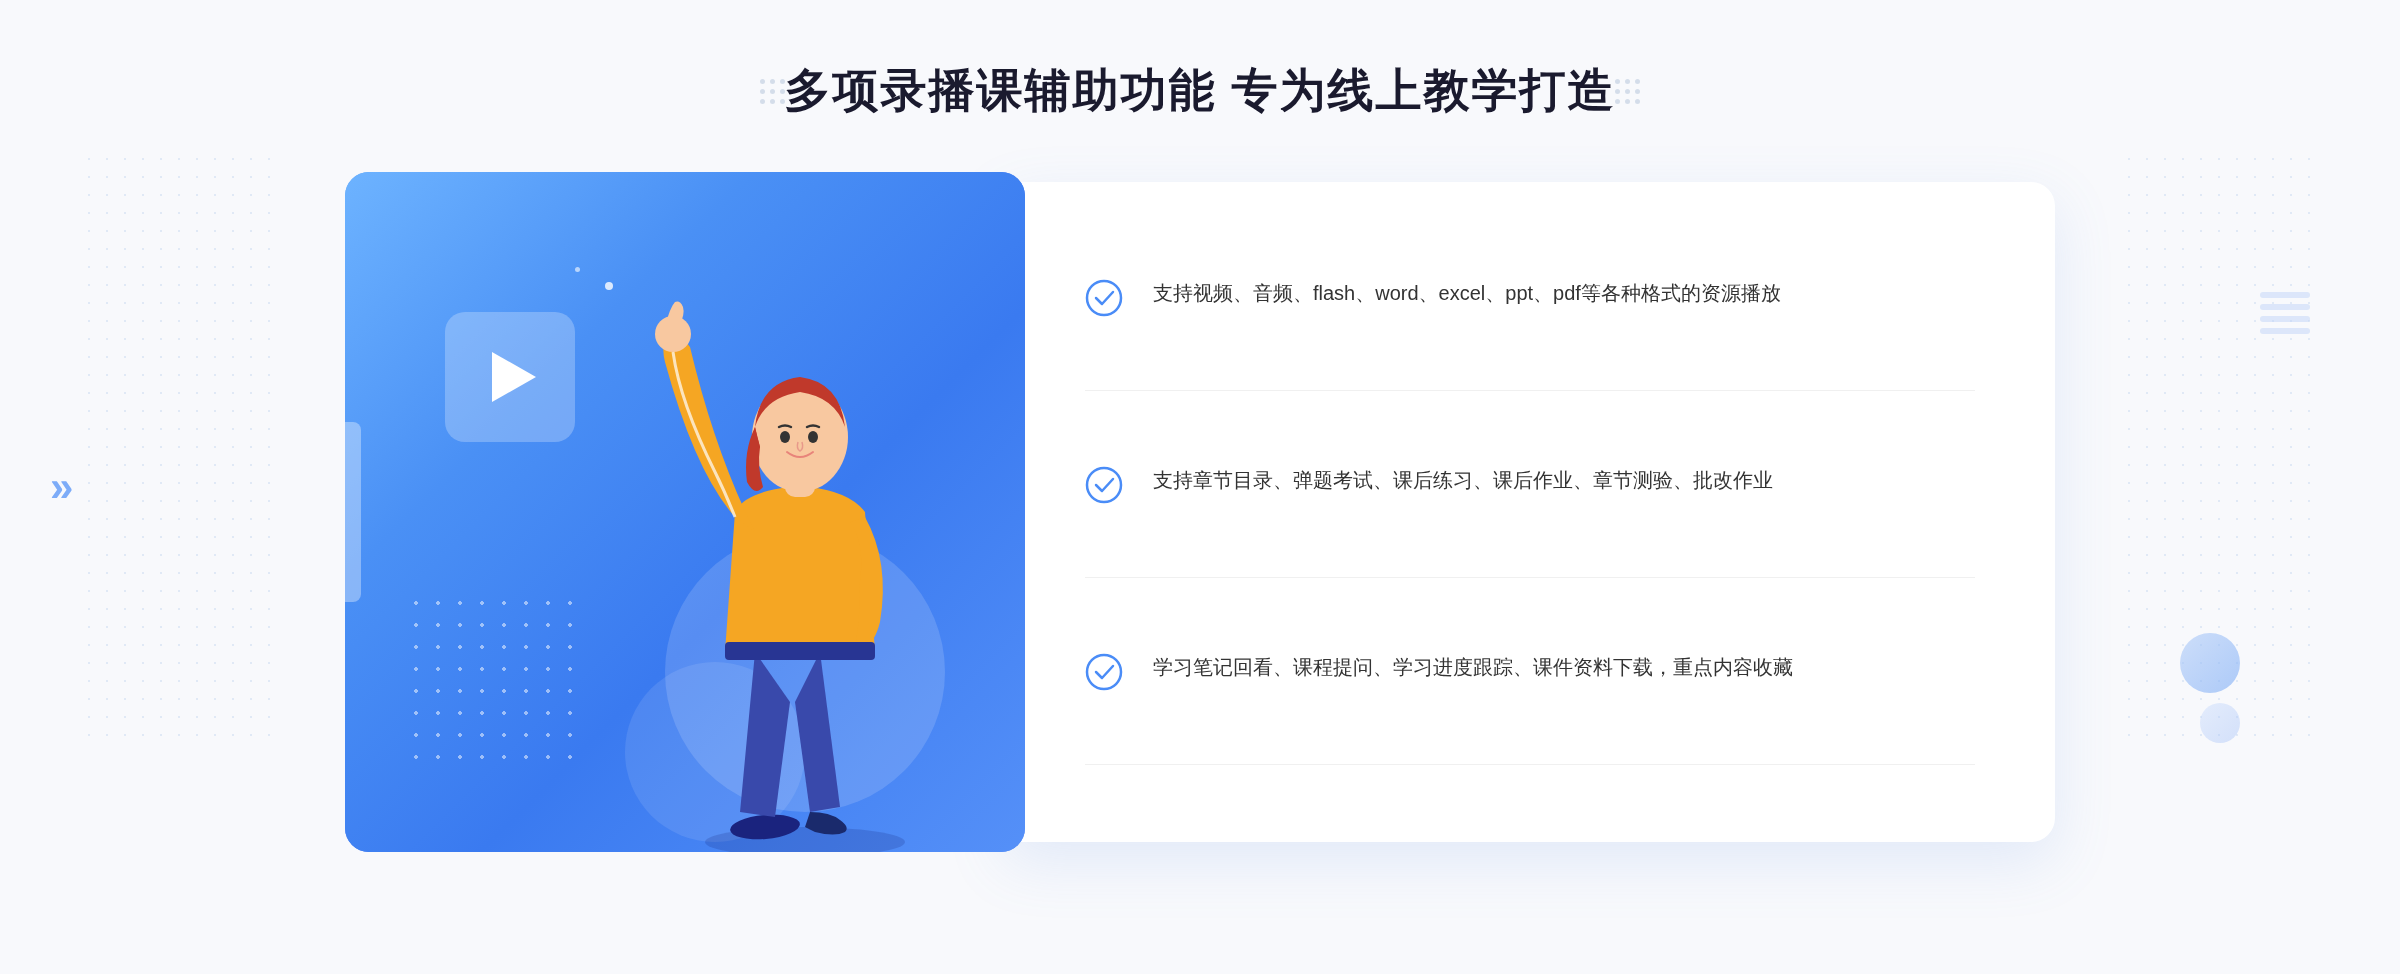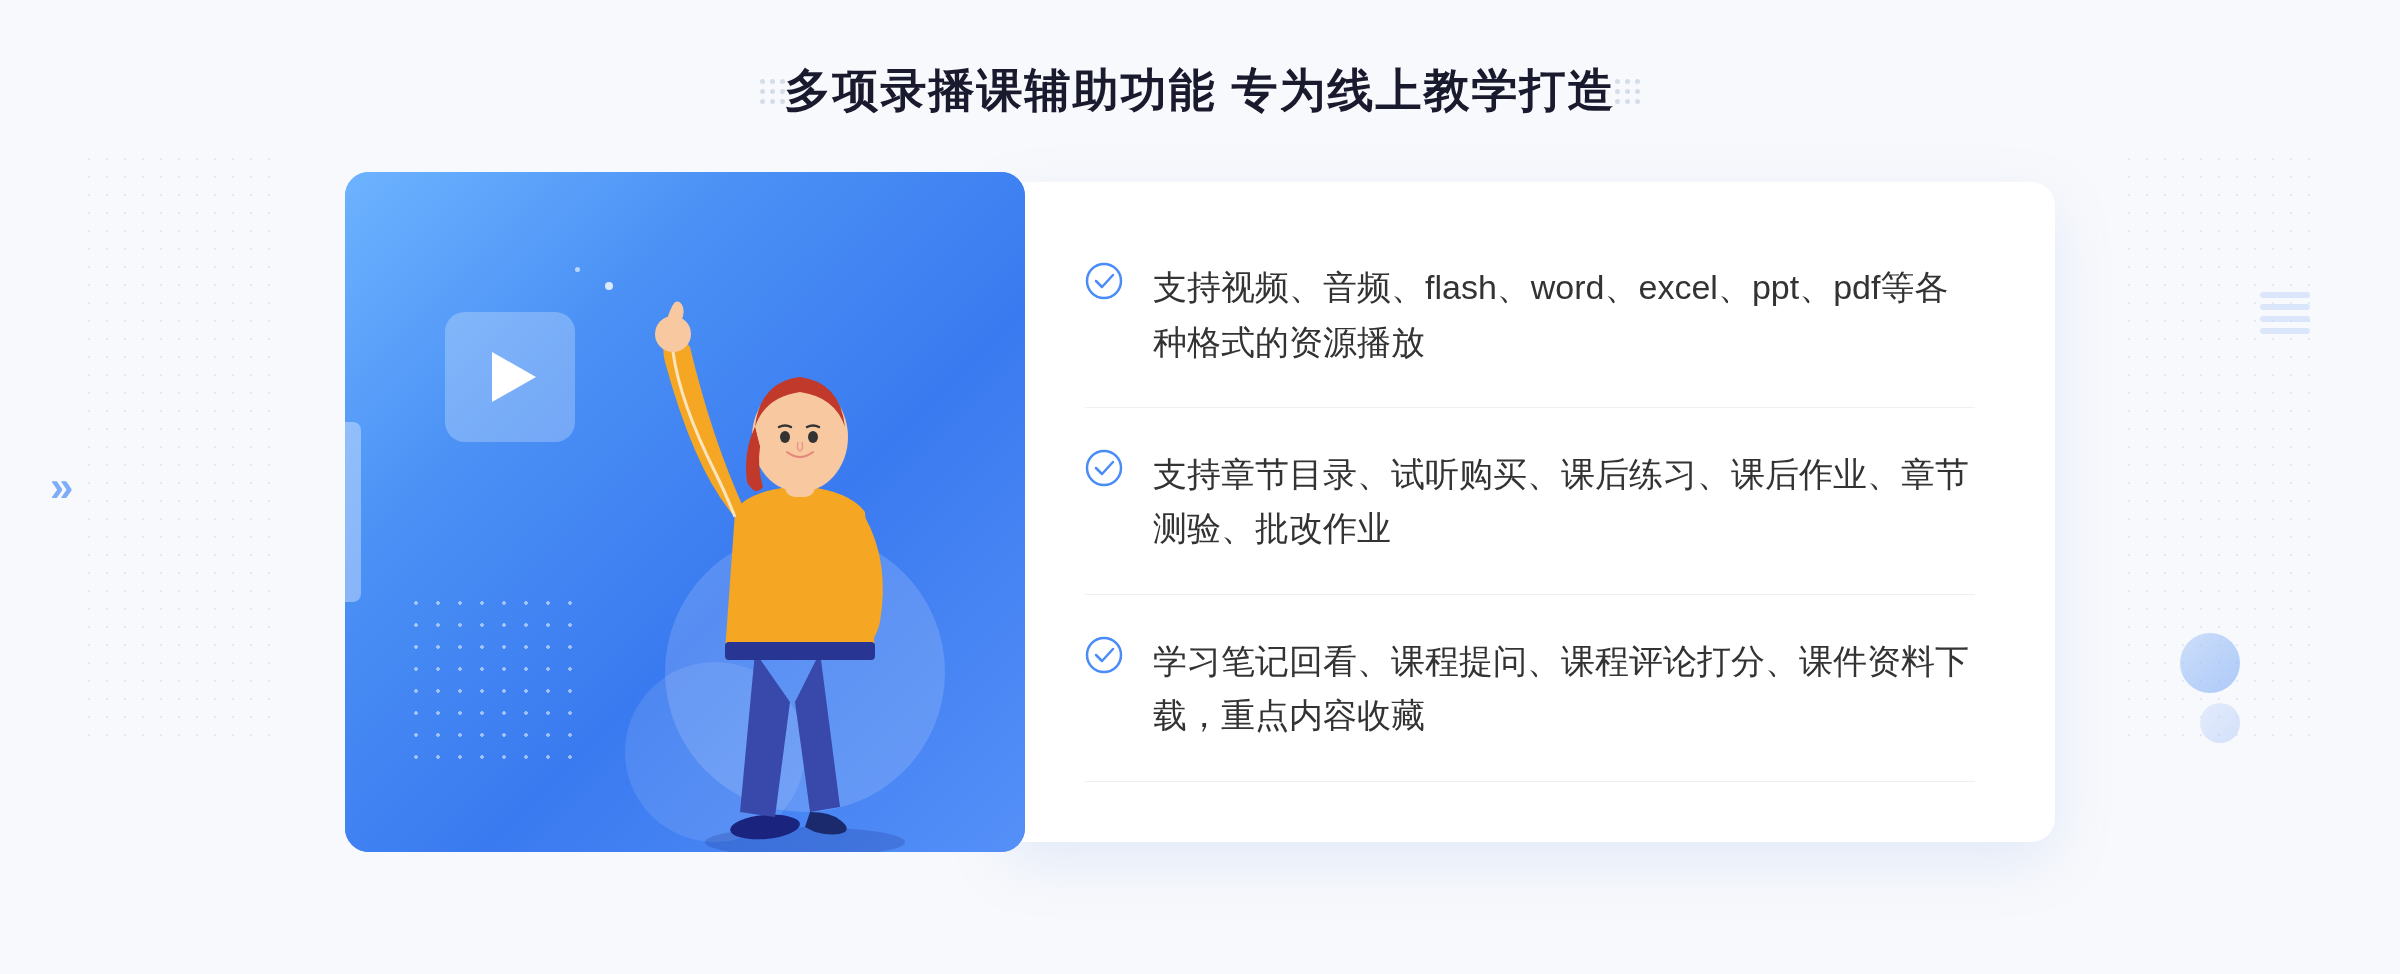--- a/index.html
+++ b/index.html
@@ -270,21 +270,21 @@
       flex-shrink: 0;
       margin-top: 2px;
     }
 
     .feature-icon svg {
       width: 38px;
       height: 38px;
     }
 
     .feature-text {
-      font-size: 34px;
+      font-size: 20px;
       color: #333;
       line-height: 1.6;
       font-weight: 400;
     }
 
     .feature-divider {
       height: 1px;
       background: #f0f0f0;
       margin: 0 0;
     }
@@ -481,33 +481,33 @@
 
       <div class="feature-divider"></div>
 
       <div class="feature-item">
         <div class="feature-icon">
           <svg viewBox="0 0 38 38" xmlns="http://www.w3.org/2000/svg">
             <circle cx="19" cy="19" r="17" fill="none" stroke="#4a8cf7" stroke-width="2.5"></circle>
             <polyline points="11,19 17,25 28,13" fill="none" stroke="#4a8cf7" stroke-width="2.5" stroke-linecap="round" stroke-linejoin="round"></polyline>
           </svg>
         </div>
-        <div class="feature-text">支持章节目录、试听购买、课后练习、课后作业、章节测验、批改作业</div>
+        <div class="feature-text">支持章节目录、弹题考试、课后练习、课后作业、章节测验、批改作业</div>
       </div>
 
       <div class="feature-divider"></div>
 
       <div class="feature-item">
         <div class="feature-icon">
           <svg viewBox="0 0 38 38" xmlns="http://www.w3.org/2000/svg">
             <circle cx="19" cy="19" r="17" fill="none" stroke="#4a8cf7" stroke-width="2.5"></circle>
             <polyline points="11,19 17,25 28,13" fill="none" stroke="#4a8cf7" stroke-width="2.5" stroke-linecap="round" stroke-linejoin="round"></polyline>
           </svg>
         </div>
-        <div class="feature-text">学习笔记回看、课程提问、课程评论打分、课件资料下载，重点内容收藏</div>
+        <div class="feature-text">学习笔记回看、课程提问、学习进度跟踪、课件资料下载，重点内容收藏</div>
       </div>
 
       <div class="feature-divider"></div>
 
 
     </div>
 
   </div>
 
   <div class="right-decoration">

